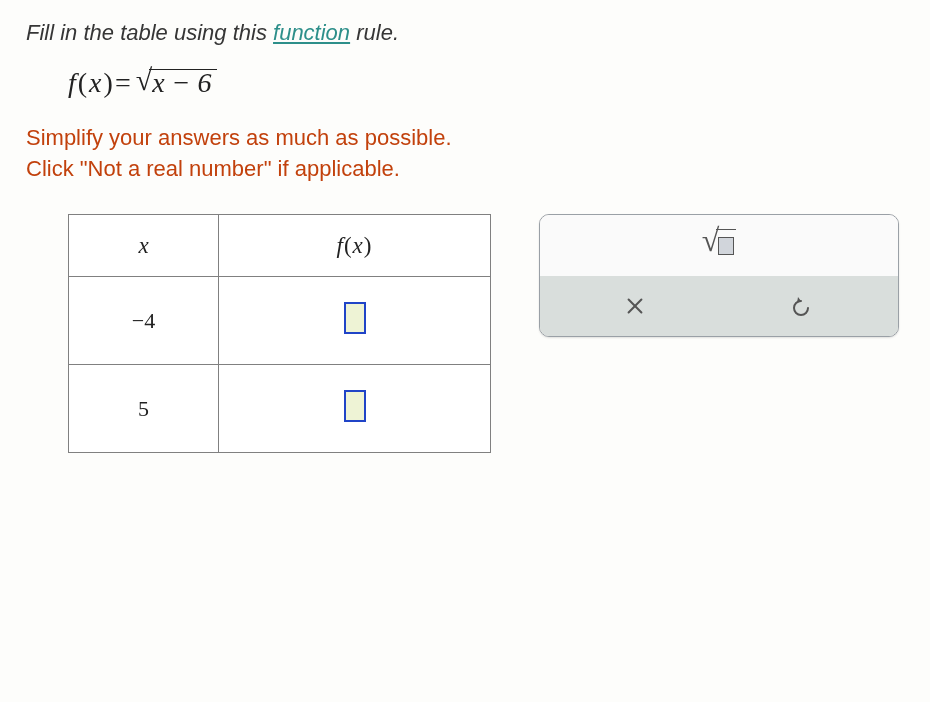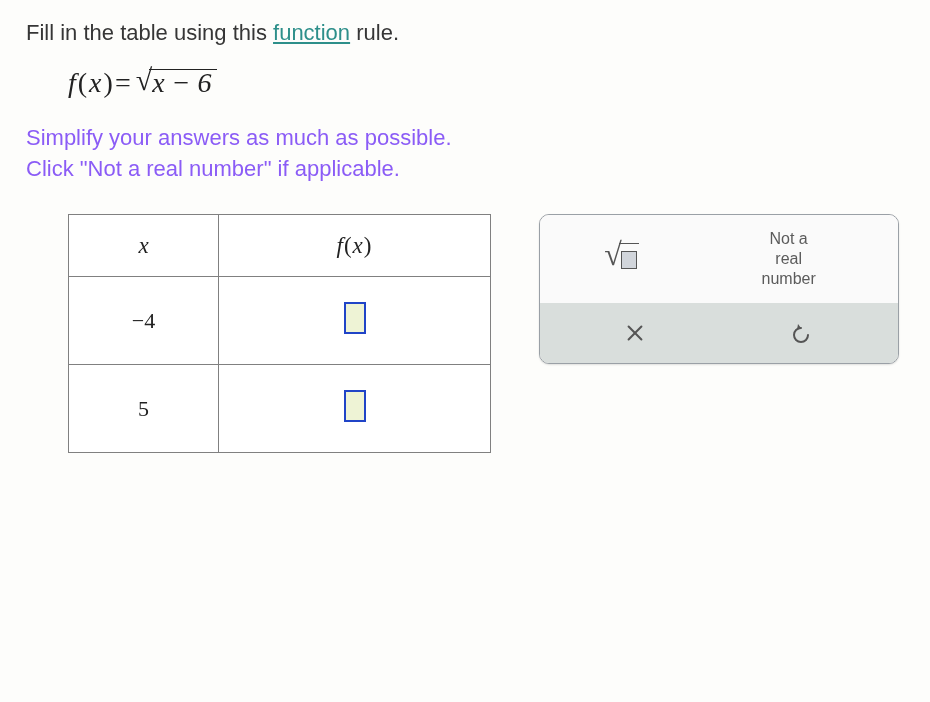--- a/index.html
+++ b/index.html
@@ -10,20 +10,21 @@
       background: #fdfdfb;
       color: #333;
       width: 930px;
       height: 702px;
     }
     .instruction {
       font-size: 22px;
       color: #363636;
       margin: 0 0 18px 0;
       line-height: 1.4;
+      font-style: italic;
     }
     .link-word {
       color: #2d8f8a;
       text-decoration: underline;
       cursor: pointer;
     }
     .formula {
       font-family: "Times New Roman", Times, serif;
       font-size: 28px;
       margin: 18px 0 24px 42px;
@@ -45,21 +46,21 @@
       line-height: 22px;
       margin-right: -3px;
     }
     .formula .sqrt .radicand {
       border-top: 1.5px solid #222;
       padding: 0 6px 0 3px;
       line-height: 26px;
     }
     .sub-instruction {
       font-size: 22px;
-      color: #8b5cf6;
+      color: #c2410c;
       line-height: 1.4;
       margin-bottom: 30px;
     }
     .work-area {
       display: flex;
       gap: 48px;
       align-items: flex-start;
       margin-left: 42px;
     }
     table.func-table {
@@ -211,27 +212,20 @@
   </table>
 
   <div class="keypad">
     <div class="keypad-row1">
       <div class="keypad-btn">
         <span class="keypad-sqrt">
           <span class="radical">√</span>
           <span class="radicand-box"><span class="tiny-slot"></span></span>
         </span>
       </div>
-      <div class="keypad-btn not-real">
-        <div>
-          <div>Not a</div>
-          <div>real</div>
-          <div>number</div>
-        </div>
-      </div>
     </div>
     <div class="keypad-row2">
       <div class="keypad-btn">
         <svg width="22" height="22" viewBox="0 0 24 24">
           <line x1="5" y1="5" x2="19" y2="19" stroke="#555" stroke-width="2.2" stroke-linecap="round"></line>
           <line x1="19" y1="5" x2="5" y2="19" stroke="#555" stroke-width="2.2" stroke-linecap="round"></line>
         </svg>
       </div>
       <div class="keypad-btn">
         <svg width="24" height="24" viewBox="0 0 24 24">

